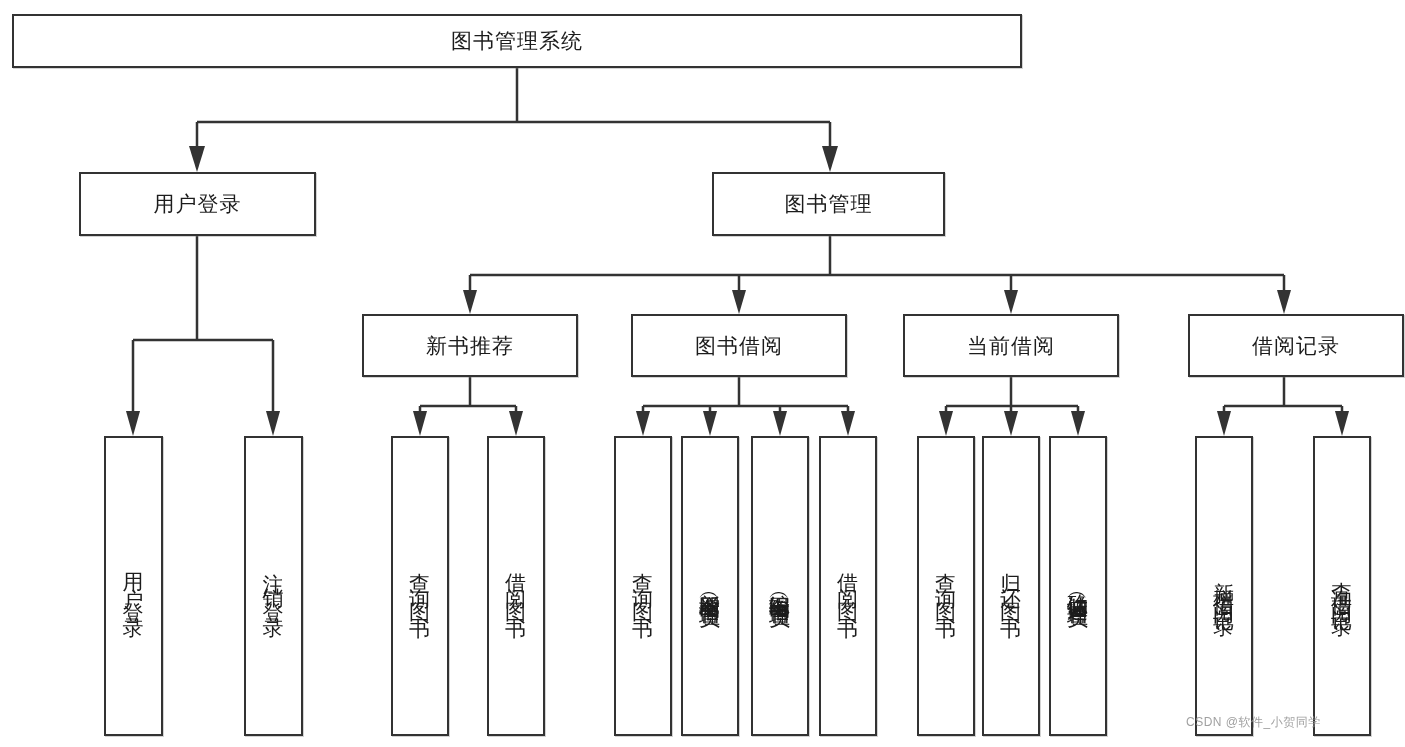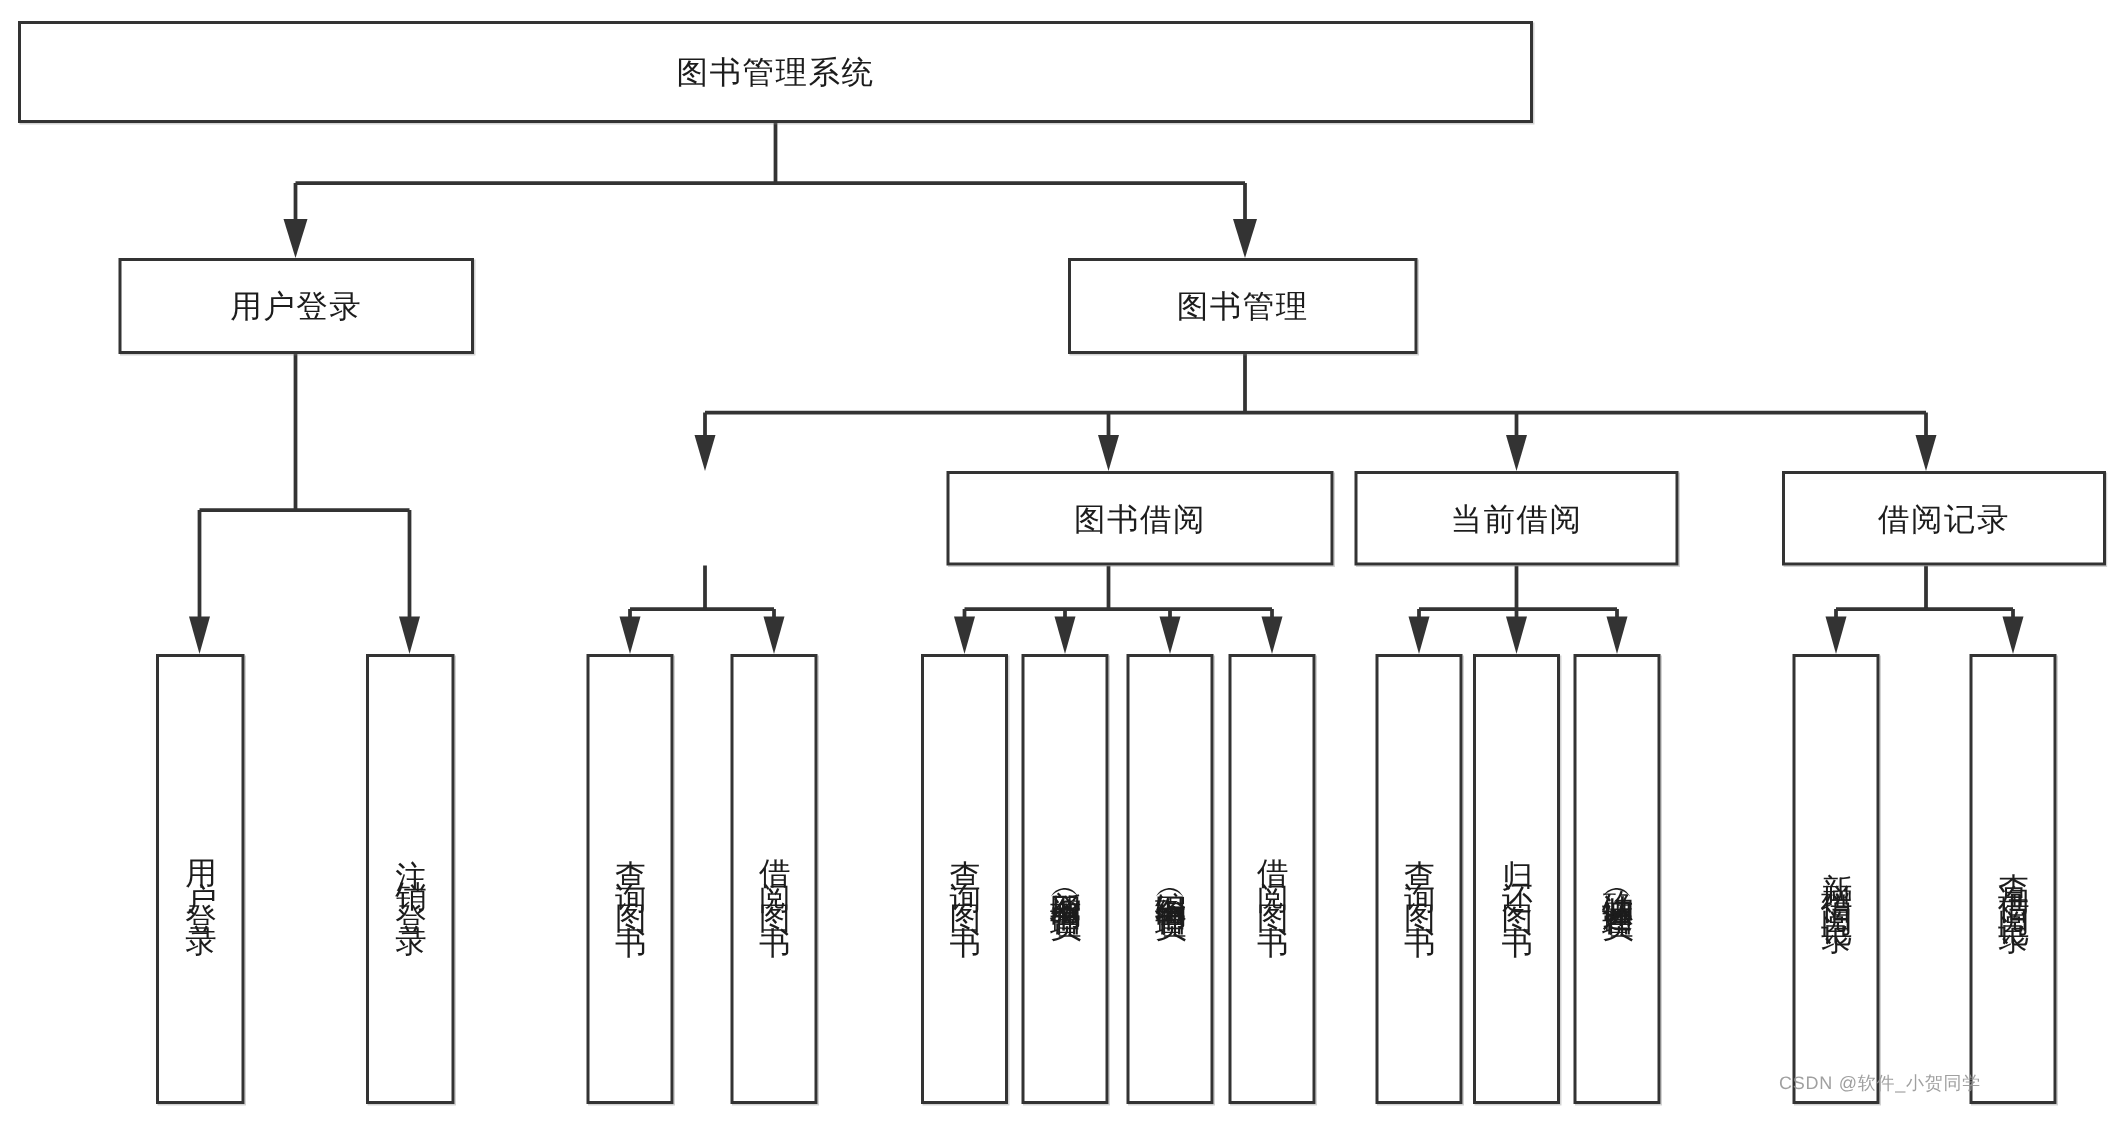--- a/index.html
+++ b/index.html
@@ -55,26 +55,27 @@
       <polygon points="780,436 773,411 787,411"></polygon>
       <polygon points="848,436 841,411 855,411"></polygon>
       <polygon points="946,436 939,411 953,411"></polygon>
       <polygon points="1011,436 1004,411 1018,411"></polygon>
       <polygon points="1078,436 1071,411 1085,411"></polygon>
       <polygon points="1224,436 1217,411 1231,411"></polygon>
       <polygon points="1342,436 1335,411 1349,411"></polygon>
     </g>
   </svg>
 
-  <div class="box hbox" style="left:12px;top:14px;width:1010px;height:68px;">图书管理系统</div>
+  <div class="box hbox" style="left:12px;top:14px;width:1010px;height:54px;">图书管理系统</div>
 
   <div class="box hbox" style="left:79px;top:172px;width:237px;height:64px;">用户登录</div>
   <div class="box hbox" style="left:712px;top:172px;width:233px;height:64px;">图书管理</div>
 
-  <div class="box hbox" style="left:631px;top:314px;width:258px;height:63px;">图书借阅</div>
+  <div class="box hbox" style="left:362px;top:314px;width:216px;height:63px;">新书推荐</div>
+  <div class="box hbox" style="left:631px;top:314px;width:216px;height:63px;">图书借阅</div>
   <div class="box hbox" style="left:903px;top:314px;width:216px;height:63px;">当前借阅</div>
   <div class="box hbox" style="left:1176px;top:314px;width:216px;height:63px;margin-left:12px;">借阅记录</div>
 
   <div class="box vbox sp4" style="left:104px;top:436px;width:59px;height:300px;">用户登录</div>
   <div class="box vbox sp4" style="left:244px;top:436px;width:59px;height:300px;">注销登录</div>
 
   <div class="box vbox sp4" style="left:391px;top:436px;width:58px;height:300px;">查询图书</div>
   <div class="box vbox sp4" style="left:487px;top:436px;width:58px;height:300px;">借阅图书</div>
 
   <div class="box vbox sp4" style="left:614px;top:436px;width:58px;height:300px;">查询图书</div>

